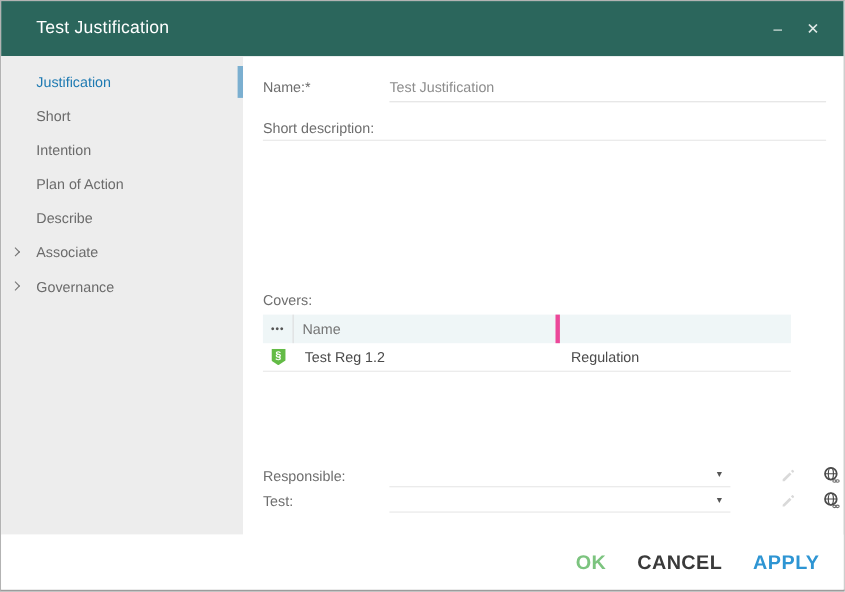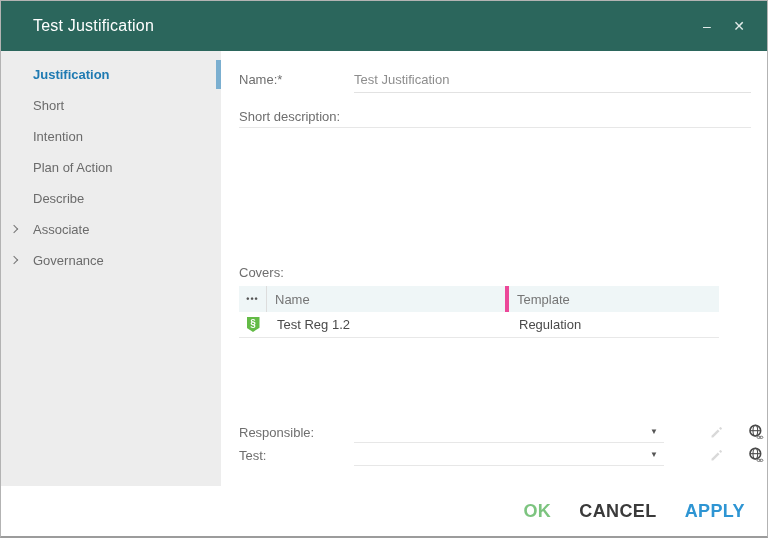--- a/index.html
+++ b/index.html
@@ -20,21 +20,21 @@
   .win-btn { color:#e2ebe9; font-size:14px; width:16px; text-align:center; cursor:pointer; line-height:1; }
   
   .sidebar {
     position:absolute; top:50px; left:0; width:220px; height:435px;
     background:var(--sidebar_bg, #ededed); padding-top:8px;
   }
   .nav-item {
     position:relative; height:31px; display:flex; align-items:center;
     padding-left:32px; font-size:13px; color:#6b6b6b; cursor:pointer;
   }
-  .nav-item.active { color:var(--active_blue, #1e7ab2); font-weight:bold; }
+  .nav-item.active { color:var(--active_blue, #1e7ab2); font-weight:normal; }
   .accent-bar { position:absolute; right:0; top:1px; width:5px; height:29px; background:var(--accent_bar, #7bafd0); }
   .chev {
     position:absolute; left:10px; top:12px; width:6px; height:6px;
     border-top:1.5px solid #757575; border-right:1.5px solid #757575; transform:rotate(45deg);
   }
   
   .content { position:absolute; top:52px; left:220px; width:498px; height:435px; background:#fff; }
   .flabel { font-size:13px; color:#6e6e6e; }
   .row-name { position:absolute; top:12px; left:18px; right:0; height:30px; }
   .row-name .flabel { display:inline-block; width:115px; line-height:30px; }
@@ -135,21 +135,20 @@
 
     <span class="flabel label-shortdesc">Short description:</span>
     <div class="line-shortdesc"></div>
 
     <span class="flabel label-covers">Covers:</span>
 
     <div class="covers-table">
       <div class="thead">
         <span class="th-menu">•••</span>
         <span class="th-name">Name</span>
-        <span class="th-template">Template</span>
       </div>
       <div class="trow">
         <span class="td-icon">
           <span class="reg-icon">§</span>
         </span>
         <span class="td-name">Test Reg 1.2</span>
         <span class="td-template">Regulation</span>
       </div>
     </div>
 

